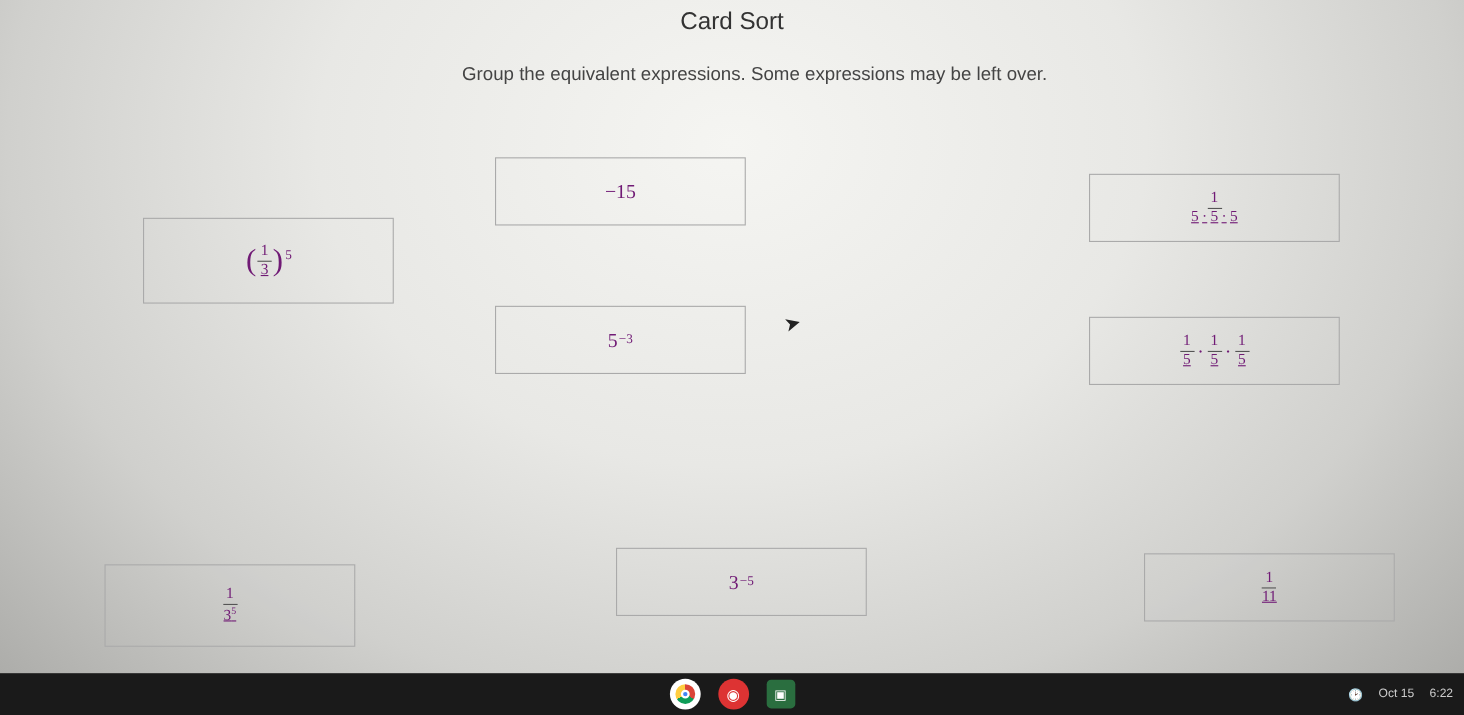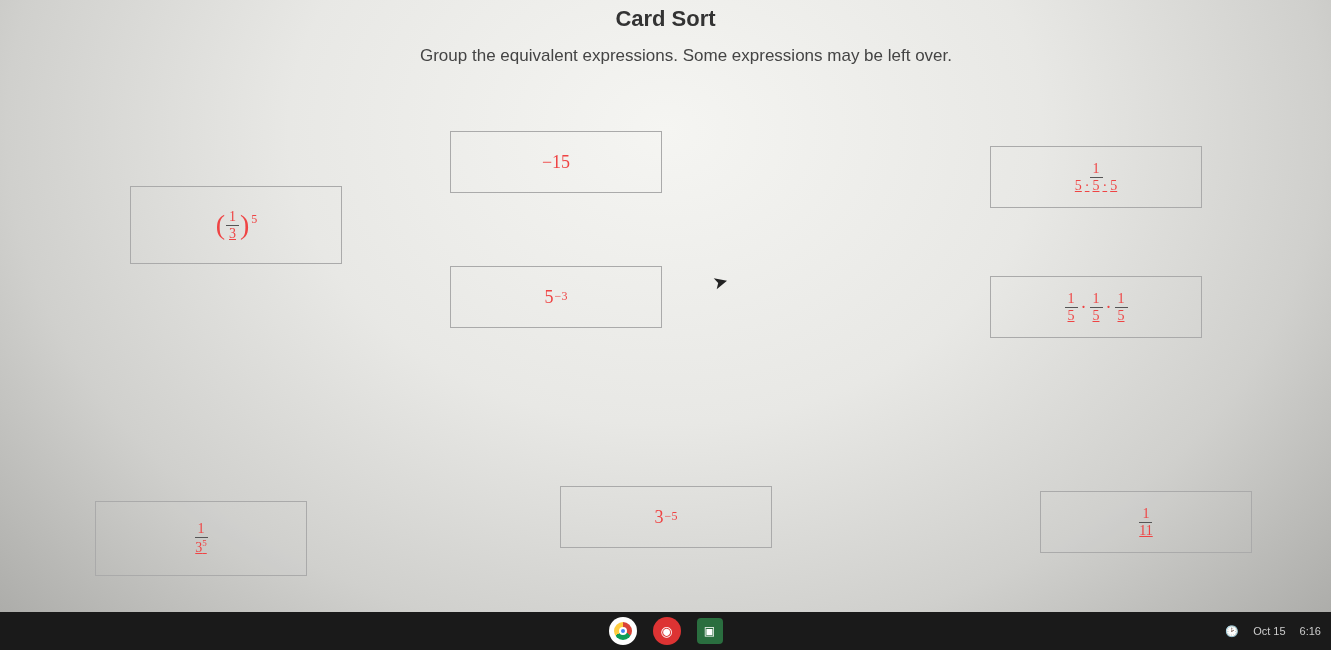--- a/index.html
+++ b/index.html
@@ -9,45 +9,45 @@
       background: radial-gradient(ellipse at 50% 20%, #f5f5f2 0%, #e8e8e5 40%, #d0d0cd 70%, #a8a8a5 100%);
       font-family: Arial, sans-serif;
       position: relative;
       overflow: hidden;
     }
     .title {
       text-align: center;
       font-size: 22px;
       color: #333;
       padding-top: 6px;
-      font-weight: 700;
+      font-weight: 400;
     }
     .instructions {
       text-align: center;
       font-size: 17px;
       color: #444;
-      margin-top: 14px;
+      margin-top: 26px;
       padding-left: 41px;
     }
     .workspace {
       position: relative;
       width: 100%;
       height: 560px;
     }
     .card {
       position: absolute;
-      width: 212px;
+      width: 228px;
       height: 62px;
       border: 1px solid #aaa;
       background: rgba(255,255,255,0.02);
       display: flex;
       align-items: center;
       justify-content: center;
       font-size: 18px;
-      color: #ef4444;
+      color: #701a75;
       cursor: grab;
     }
     .math {
       display: inline-flex;
       align-items: center;
       font-family: 'Times New Roman', serif;
     }
     .frac {
       display: inline-flex;
       flex-direction: column;
@@ -213,15 +213,15 @@
   <div class="tb-icon tb-chrome">
     <div class="chrome-inner">
         <div class="chrome-center"></div>
       </div>
   </div>
   <div class="tb-icon tb-red">◉</div>
   <div class="tb-icon tb-green">▣</div>
   <div class="tb-right">
     <span>🕑</span>
     <span class="tb-date">Oct 15</span>
-    <span>6:16</span>
+    <span>6:22</span>
   </div>
 </div>
 
 </body></html>

